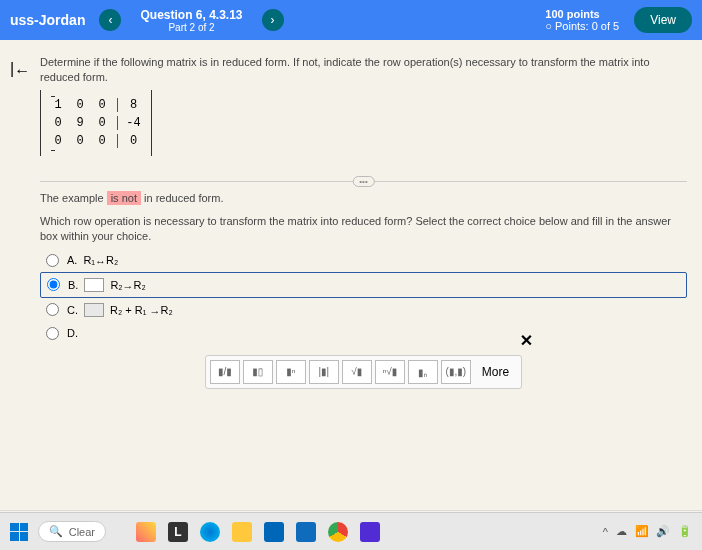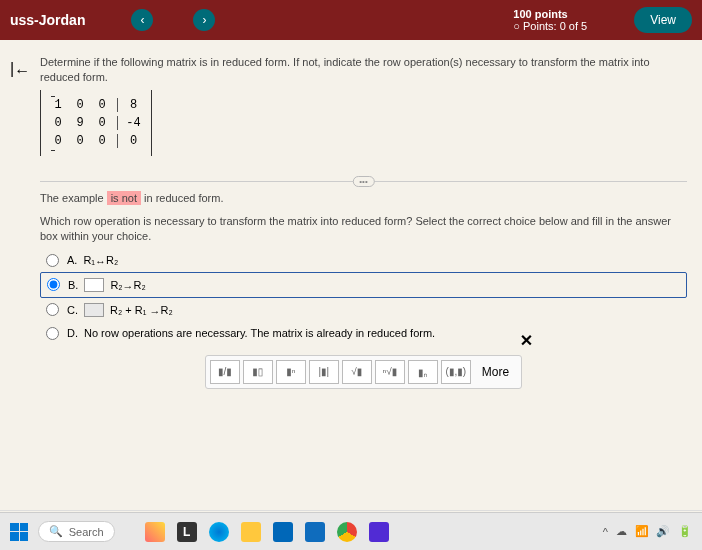--- a/index.html
+++ b/index.html
@@ -1,17 +1,17 @@
 <!DOCTYPE html>
 <html><head>
 <meta charset="utf-8">
 <style>
 * { box-sizing: border-box; margin: 0; padding: 0; }
 body { font-family: Arial, sans-serif; font-size: 12px; background: #e8e4dc; width: 702px; height: 550px; overflow: hidden; position: relative; }
-.header { background: #7f1d1d; color: #fff; height: 40px; display: flex; align-items: center; padding: 0 10px; gap: 32px; }
+.header { background: #3b82f6; color: #fff; height: 40px; display: flex; align-items: center; padding: 0 10px; }
 .header-title { font-weight: bold; font-size: 14px; margin-right: 10px; }
 .nav-btn { background: #006b78; border: none; color: #fff; width: 22px; height: 22px; border-radius: 50%; margin: 0 4px; cursor: pointer; font-size: 12px; }
 .question-info { text-align: center; margin: 0 15px; }
 .question-info .line1 { font-size: 12px; font-weight: bold; }
 .question-info .line2 { font-size: 10px; }
 .points-info { margin-left: auto; margin-right: 15px; font-size: 11px; }
 .points-info .line1 { font-weight: bold; }
 .save-btn { background: #006b78; border: none; color: #fff; padding: 6px 16px; border-radius: 15px; font-size: 12px; cursor: pointer; }
 .main { display: flex; height: 470px; }
 .left-gutter { width: 35px; background: #f5f2ea; padding-top: 20px; }
@@ -51,20 +51,24 @@
 .task-icons { display: flex; gap: 12px; margin-left: 20px; align-items: center; }
 .task-icon { width: 20px; height: 20px; border-radius: 3px; }
 .tray { margin-left: auto; display: flex; gap: 8px; font-size: 11px; color: #555; align-items: center; }
 </style>
 </head>
 <body>
 
 <div class="header">
   <span class="header-title">uss-Jordan</span>
   <button class="nav-btn">‹</button>
+  <div class="question-info">
+    <div class="line1">Question 6, 4.3.13</div>
+    <div class="line2">Part 2 of 2</div>
+  </div>
   <button class="nav-btn">›</button>
   <div class="points-info">
     <div class="line1">100 points</div>
     <div>○ <span>Points: 0 of 5</span></div>
   </div>
   <button class="save-btn">View</button>
 </div>
 
 <div class="sidebar">
   <span>Incorrect: 1</span>
@@ -122,21 +126,20 @@
       </label>
       <label class="choice">
         <input type="radio" name="ans" style="">
         <span>C.</span>
         <span class="answer-box filled"></span>
         <span>R₂ + R₁ →R₂</span>
       </label>
       <label class="choice">
         <input type="radio" name="ans" style="">
         <span>D.</span>
-        <span>No row operations are necessary. The matrix is already in reduced form.</span>
       </label>
     </div>
 
     <div style="position:relative;">
       <div class="toolbar">
         <button class="tool-btn">▮/▮</button>
         <button class="tool-btn">▮▯</button>
         <button class="tool-btn">▮ⁿ</button>
         <button class="tool-btn">|▮|</button>
         <button class="tool-btn">√▮</button>
@@ -159,21 +162,21 @@
 
 <div class="taskbar">
   <div class="win-icon">
       <div></div>
       <div></div>
       <div></div>
       <div></div>
     </div>
   <div class="search-box">
     <span>🔍</span>
-    <span>Search</span>
+    <span>Clear</span>
   </div>
   <div class="task-icons">
     <div class="task-icon" style="background:linear-gradient(45deg,#ff6b6b,#ffd93d);"></div>
     <div class="task-icon" style="background:#333;color:#fff;text-align:center;line-height:20px;font-weight:bold;">L</div>
     <div class="task-icon" style="background:radial-gradient(circle,#0078d4,#00bcf2);border-radius:50%;"></div>
     <div class="task-icon" style="background:#ffc83d;"></div>
     <div class="task-icon" style="background:#0067b8;"></div>
     <div class="task-icon" style="background:#0f6cbd;border-radius:3px;"></div>
     <div class="task-icon" style="background:conic-gradient(#ea4335 0 120deg,#fbbc05 120deg 240deg,#34a853 240deg);border-radius:50%;"></div>
     <div class="task-icon" style="background:#512bd4;"></div>

